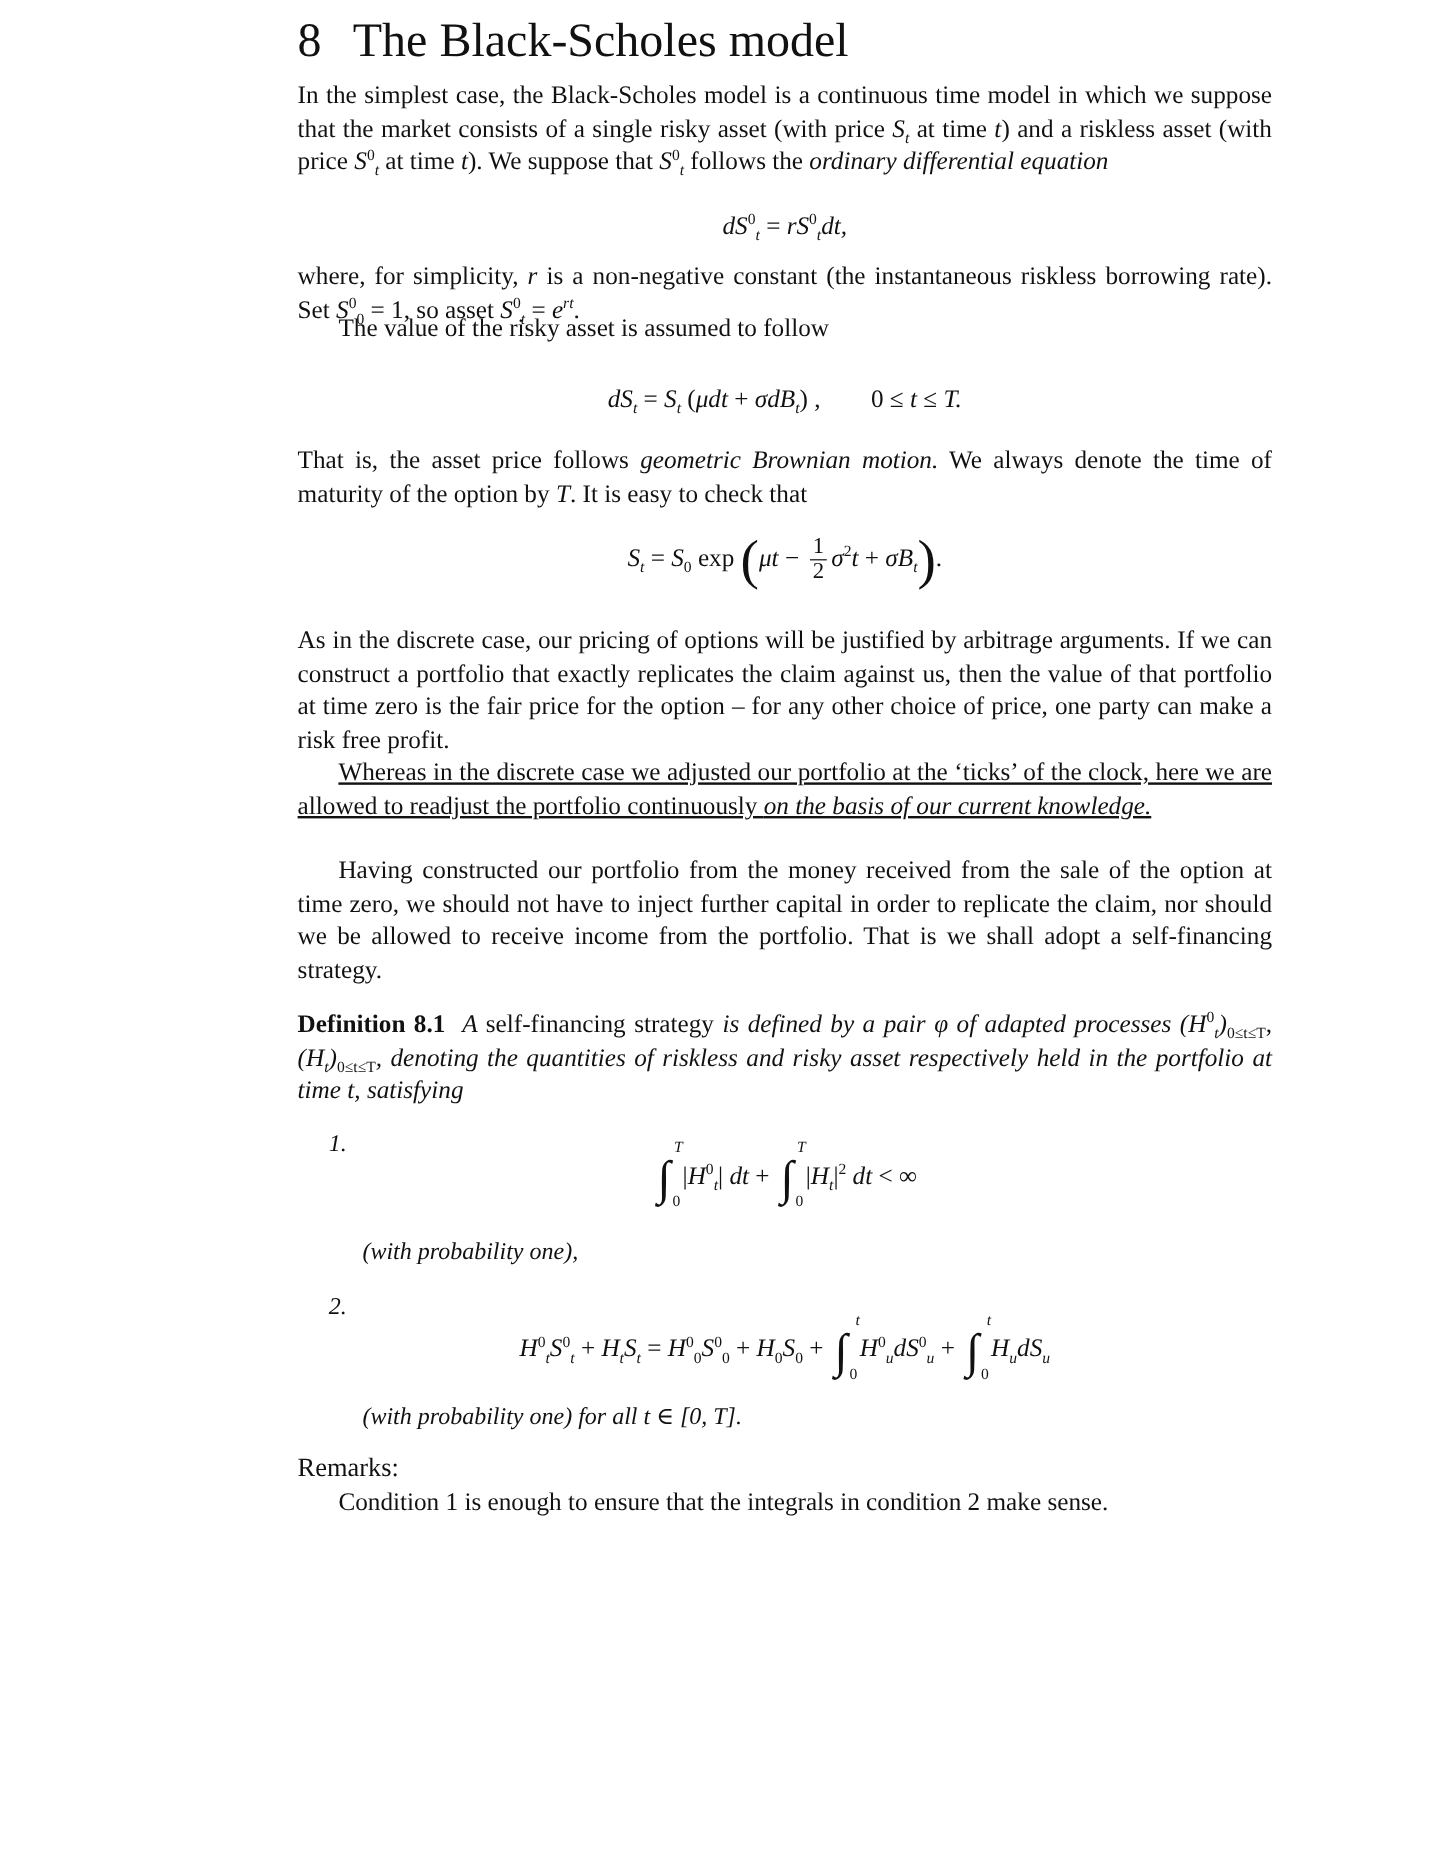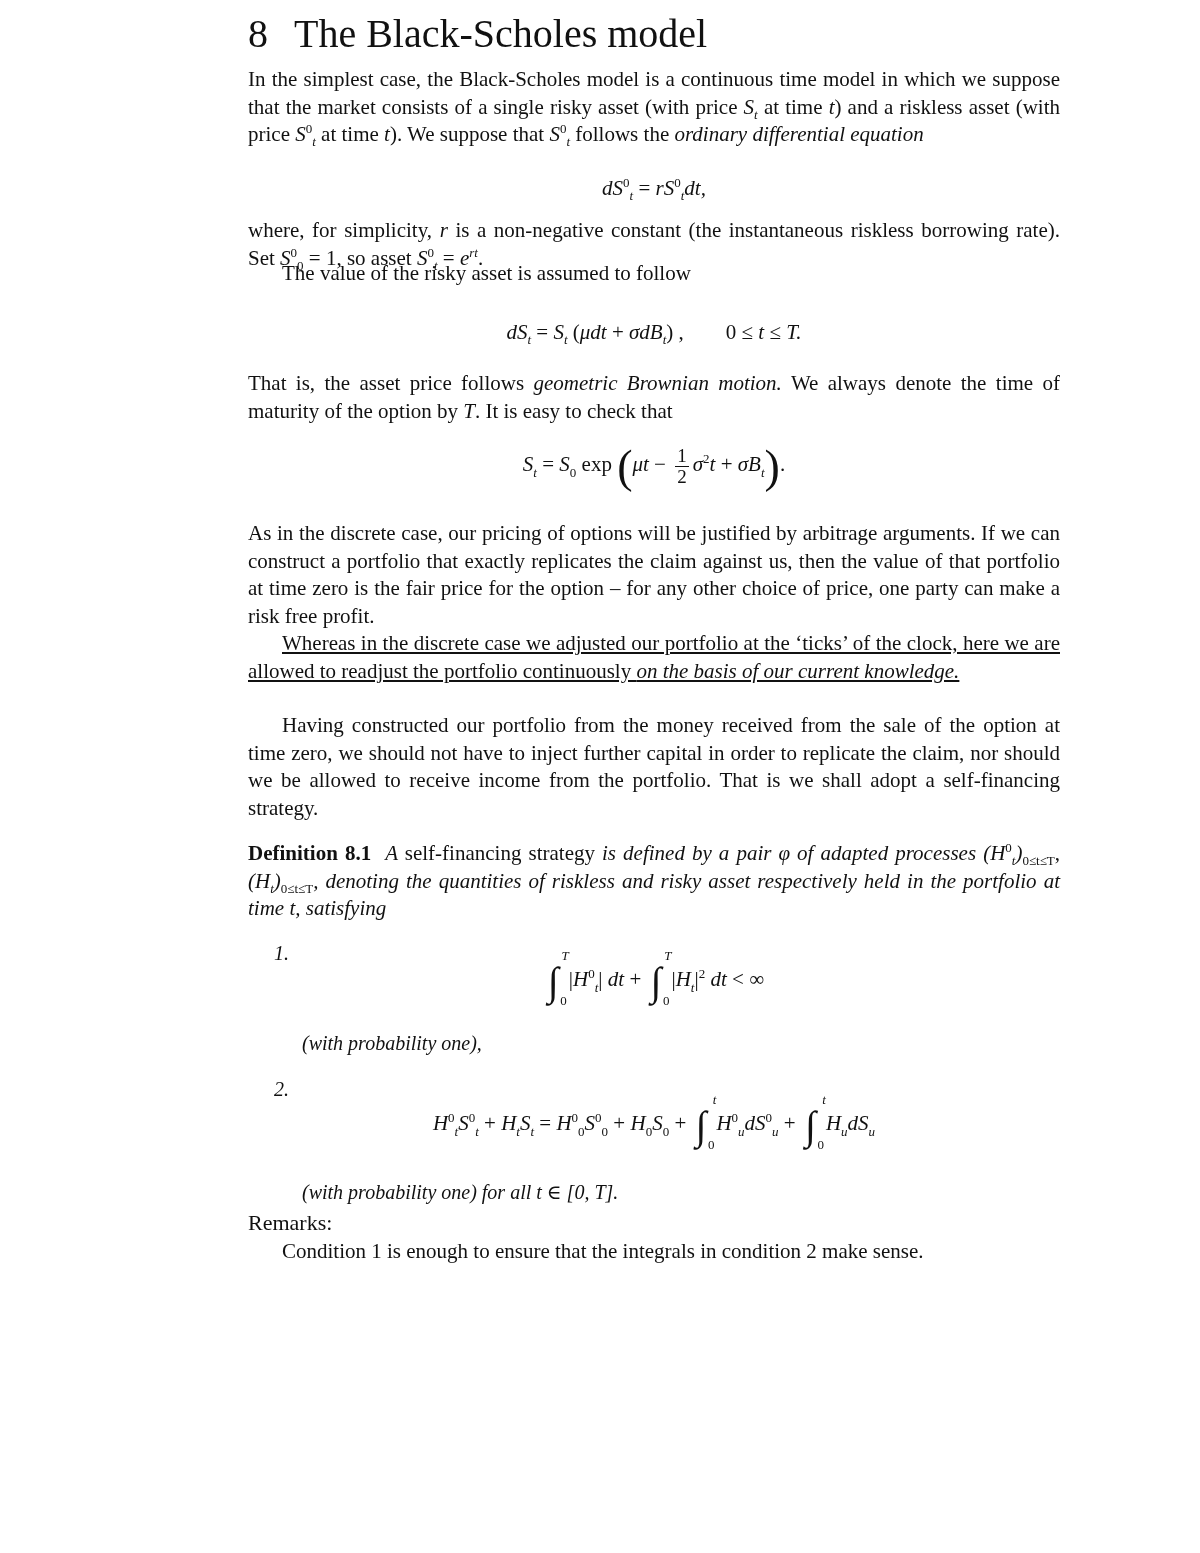--- a/index.html
+++ b/index.html
@@ -78,18 +78,18 @@
   <div class="item-num" style="top:942px;">1.</div>
   <div class="eq m" style="top:958px;">
     <span class="int">∫<span class="hi">T</span><span class="lo">0</span></span><span class="up">|</span>H<sup class="up">0</sup><sub>t</sub><span class="up">|</span> dt<span class="up"> + </span><span class="int">∫<span class="hi">T</span><span class="lo">0</span></span><span class="up">|</span>H<sub>t</sub><span class="up">|</span><sup class="up">2</sup> dt<span class="up"> &lt; ∞</span>
   </div>
   <div class="item-note" style="top:1032px;">(with probability one),</div>
 
   <div class="item-num" style="top:1078px;">2.</div>
   <div class="eq m" style="top:1102px;">
     H<sup class="up">0</sup><sub>t</sub>S<sup class="up">0</sup><sub>t</sub><span class="up"> + </span>H<sub>t</sub>S<sub>t</sub><span class="up"> = </span>H<sup class="up">0</sup><sub class="up">0</sub>S<sup class="up">0</sup><sub class="up">0</sub><span class="up"> + </span>H<sub class="up">0</sub>S<sub class="up">0</sub><span class="up"> + </span><span class="int">∫<span class="hi">t</span><span class="lo">0</span></span>H<sup class="up">0</sup><sub>u</sub>dS<sup class="up">0</sup><sub>u</sub><span class="up"> + </span><span class="int">∫<span class="hi">t</span><span class="lo">0</span></span>H<sub>u</sub>dS<sub>u</sub>
   </div>
-  <div class="item-note" style="top:1168px;margin-top:12px;">(with probability one) for all t ∈ [0, T].</div>
+  <div class="item-note" style="top:1168px;">(with probability one) for all t ∈ [0, T].</div>
 
   <div class="remarks-title">Remarks:</div>
   <p class="p indent" style="top:1238px;">Condition 1 is enough to ensure that the integrals in condition 2 make sense.</p>
 
 </div>
 
 </body></html>

